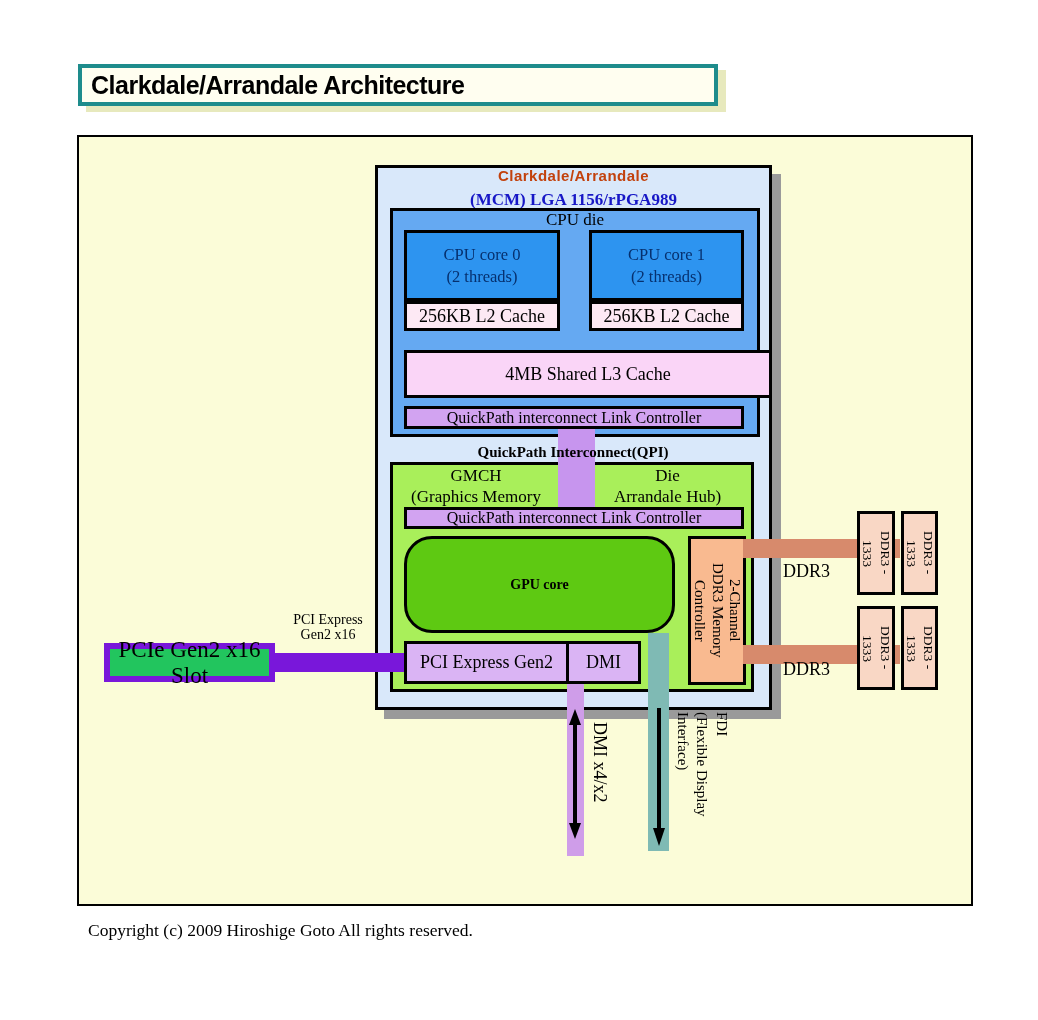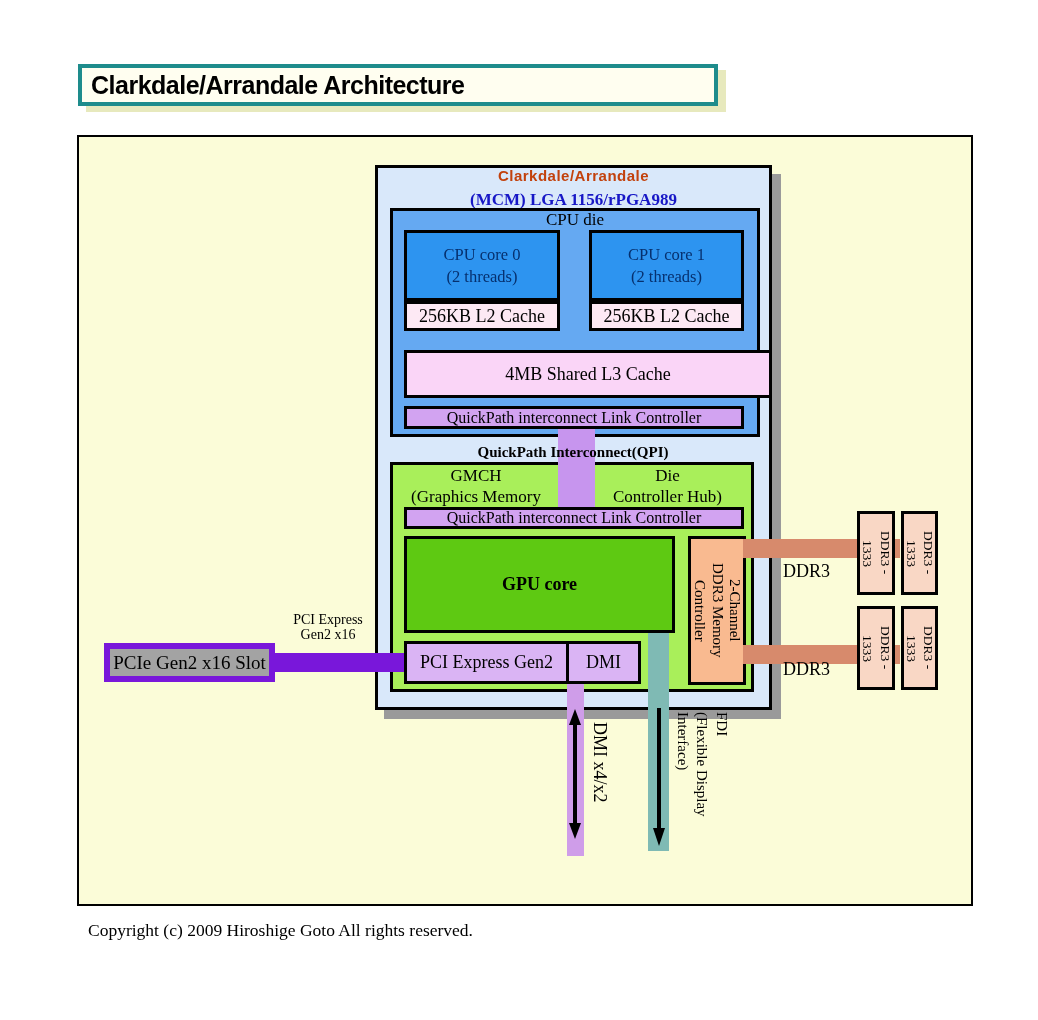--- a/index.html
+++ b/index.html
@@ -51,36 +51,36 @@
   .l2a { left: 372px; top: 301px; width: 156px; }
   .l2b { left: 557px; top: 301px; width: 155px; }
   .l3 { left: 372px; top: 350px; width: 368px; height: 48px; background: #fad5f7; font-size: 18px; z-index: 4; }
   .qpi-lc { left: 372px; top: 406px; width: 340px; height: 23px; background: #d2a3f1; font-size: 16px; line-height: 1; z-index: 6; }
   .qpi-lc2 { top: 507px; height: 22px; }
   .qpi-conn { position: absolute; left: 526px; top: 429px; width: 37px; height: 79px; background: #c795ee; z-index: 5; }
   .qpi-label { position: absolute; left: 391px; top: 444px; width: 300px; text-align: center; font-size: 15px; font-weight: 600; z-index: 6; }
   .gmch { left: 358px; top: 462px; width: 364px; height: 230px; background: #a9ef5a; z-index: 3; }
   .gmch-hl { position: absolute; left: 365px; top: 465px; width: 158px; text-align: center; font-size: 17px; line-height: 1.25; z-index: 6; }
   .gmch-hr { position: absolute; left: 558px; top: 465px; width: 155px; text-align: center; font-size: 17px; line-height: 1.25; z-index: 6; }
-  .gpu { left: 372px; top: 536px; width: 271px; height: 97px; background: #5ec912; font-weight: bold; font-size: 18px; z-index: 4; }
+  .gpu { left: 372px; top: 536px; width: 271px; height: 97px; background: #5ec912; font-weight: bold; font-size: 14px; z-index: 4; border-radius: 28px; }
   .pciebox { left: 372px; top: 641px; width: 165px; height: 43px; background: #dab4f4; font-size: 18px; z-index: 6; }
   .dmibox { left: 534px; top: 641px; width: 75px; height: 43px; background: #dab4f4; font-size: 18px; z-index: 5; }
   .memctrl { left: 656px; top: 536px; width: 58px; height: 149px; background: #f9ba90; font-size: 15px; line-height: 1.15; z-index: 4; }
   .ddrbar { position: absolute; width: 157px; height: 19px; background: #d78a6c; z-index: 4; }
   .ddrbar1 { left: 711px; top: 539px; }
   .ddrbar2 { left: 711px; top: 645px; }
   .ddrlabel { position: absolute; left: 751px; font-size: 18px; z-index: 4; }
   .ddrlabel1 { top: 561px; }
   .ddrlabel2 { top: 659px; }
   .module { width: 38px; height: 84px; background: #f9d7c5; font-size: 13.5px; line-height: 1.3; z-index: 6; }
   .m1 { left: 825px; top: 511px; }
   .m2 { left: 869px; top: 511px; width: 37px; }
   .m3 { left: 825px; top: 606px; }
   .m4 { left: 869px; top: 606px; width: 37px; }
-  .pcieslot { left: 72px; top: 643px; width: 171px; height: 39px; border: 6px solid #7917da; background: #a3a3a3; font-size: 19px; z-index: 6; }
+  .pcieslot { left: 72px; top: 643px; width: 171px; height: 39px; border: 6px solid #7917da; background: #22c55e; font-size: 23px; z-index: 6; }
   .pciebar { position: absolute; left: 236px; top: 653px; width: 140px; height: 19px; background: #7917da; z-index: 5; }
   .pciebuslabel { position: absolute; left: 236px; top: 613px; width: 120px; text-align: center; font-size: 14px; line-height: 1.05; z-index: 4; }
   .dmibar { position: absolute; left: 535px; top: 684px; width: 17px; height: 172px; background: #cf9de9; z-index: 5; }
   .fdibar { position: absolute; left: 616px; top: 633px; width: 21px; height: 218px; background: #7fbab4; z-index: 5; }
   .arrow { position: absolute; z-index: 7; }
   .dmiarrow { left: 533px; top: 708px; }
   .fdiarrow { left: 617px; top: 708px; }
   .dmivlabel { position: absolute; left: 557px; top: 722px; font-size: 18px; z-index: 6; }
   .fdivlabel { position: absolute; left: 640px; top: 712px; font-size: 15px; line-height: 1.3; z-index: 6; }
   .copyright { position: absolute; left: 56px; top: 920px; font-size: 17.5px; }
@@ -109,21 +109,21 @@
   <div class="box l3">4MB Shared L3 Cache</div>
   <div class="box qpi-lc">QuickPath interconnect Link Controller</div>
 
   <div class="qpi-conn"></div>
   <div class="qpi-label">QuickPath Interconnect(QPI)</div>
 
   <div class="box gmch"></div>
   <div class="gmch-hl ml">GMCH
 (Graphics Memory</div>
   <div class="gmch-hr ml">Die
-Controller Hub)</div>
+Arrandale Hub)</div>
   <div class="box qpi-lc qpi-lc2">QuickPath interconnect Link Controller</div>
   <div class="box gpu">GPU core</div>
   <div class="box pciebox">PCI Express Gen2</div>
   <div class="box dmibox">DMI</div>
   <div class="box memctrl">
     <span class="vtext ml">2-Channel
 DDR3 Memory
 Controller</span>
   </div>
 

